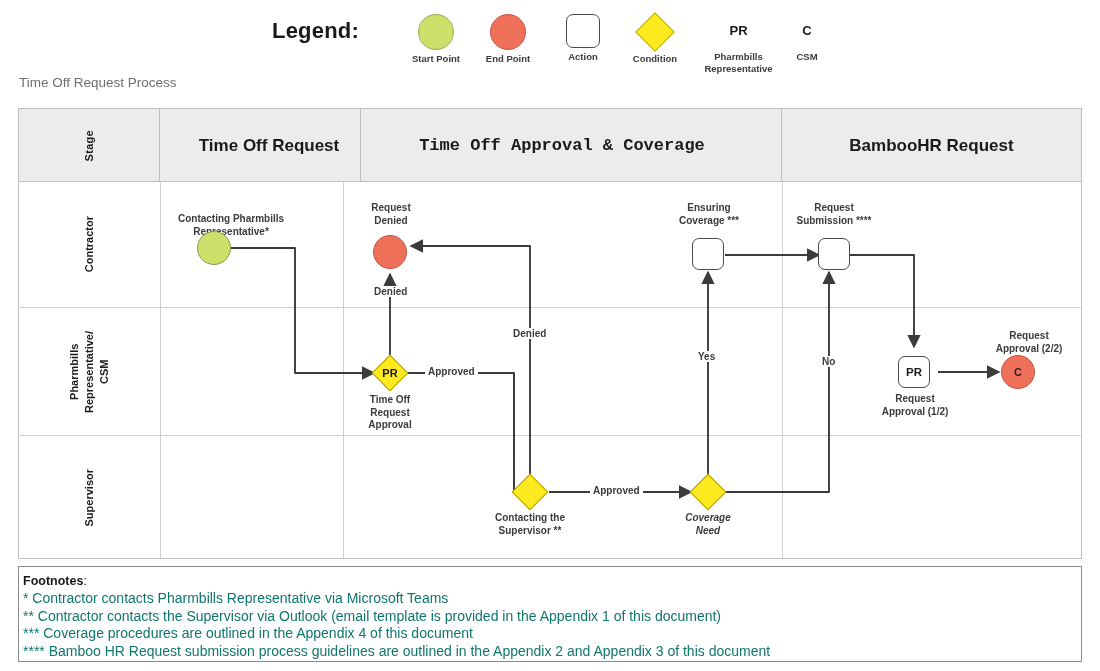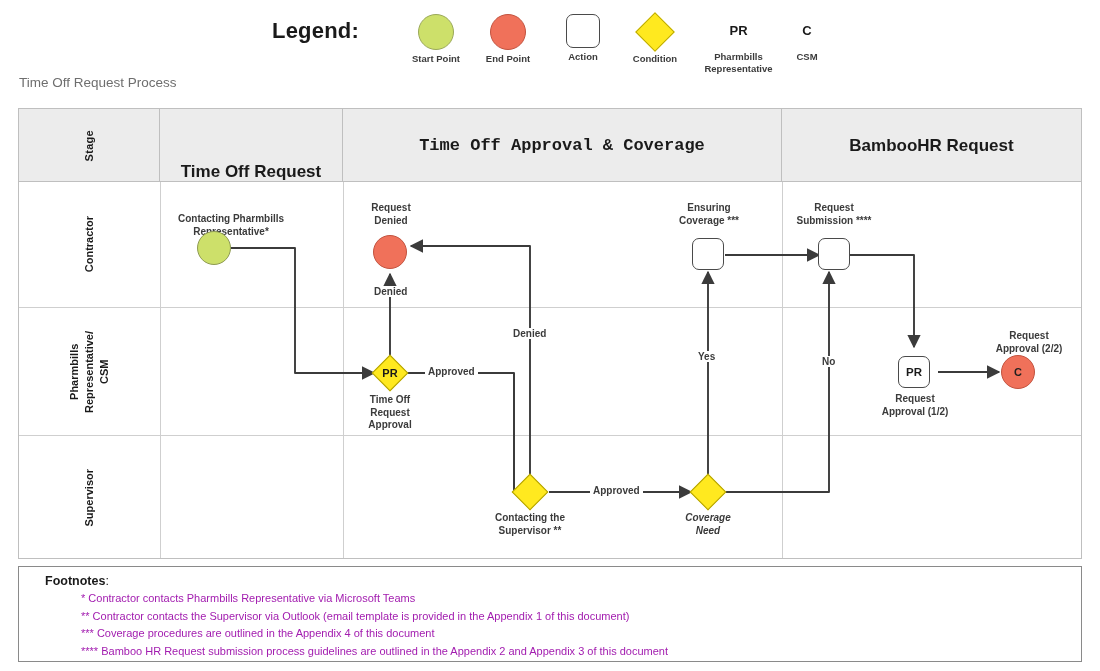--- a/index.html
+++ b/index.html
@@ -136,28 +136,28 @@
   }
   .edge-lbl{
     position:absolute;font-size:10px;font-weight:bold;color:#3b3b3b;
     background:#fff;padding:0 3px;white-space:nowrap;
   }
 
   
   #footnotes{
     position:absolute;left:18px;top:566px;width:1064px;height:96px;
     border:1.3px solid #8a8a8a;box-sizing:border-box;
-    padding:7px 26px;
+    padding:7px 4px;
   }
   #footnotes .fn-head{
     font-size:12.5px;color:#1a1a1a;margin-bottom:2px;
   }
   #footnotes .fn-head b{font-weight:bold;}
   #footnotes .fn{
-    font-size:11px;color:#a21caf;line-height:17.5px;margin-left:36px;
+    font-size:14px;color:#0f766e;line-height:17.5px;
   }
 </style>
 </head>
 <body>
 
 <div class="page">
 
   <div id="legend">
     <div id="legend-title">Legend:</div>
 
@@ -193,21 +193,21 @@
   </div>
 
   <div id="caption">Time Off Request Process</div>
 
   <div id="table">
 
     <div class="thead">
       <div class="th sep" style="left:0;width:141px;">
         <span class="th-vert">Stage</span>
       </div>
-      <div class="th sep" style="left:141px;width:183px;align-items:flex-end;">
+      <div class="th sep" style="left:159px;width:183px;">
         <span>Time Off Request</span>
       </div>
       <div class="th sep" style="left:324px;width:439px;font-family:Liberation Mono, monospace;">
         <span>Time Off Approval &amp; Coverage</span>
       </div>
       <div class="th" style="left:763px;width:299px;">
         <span>BambooHR Request</span>
       </div>
     </div>
 

